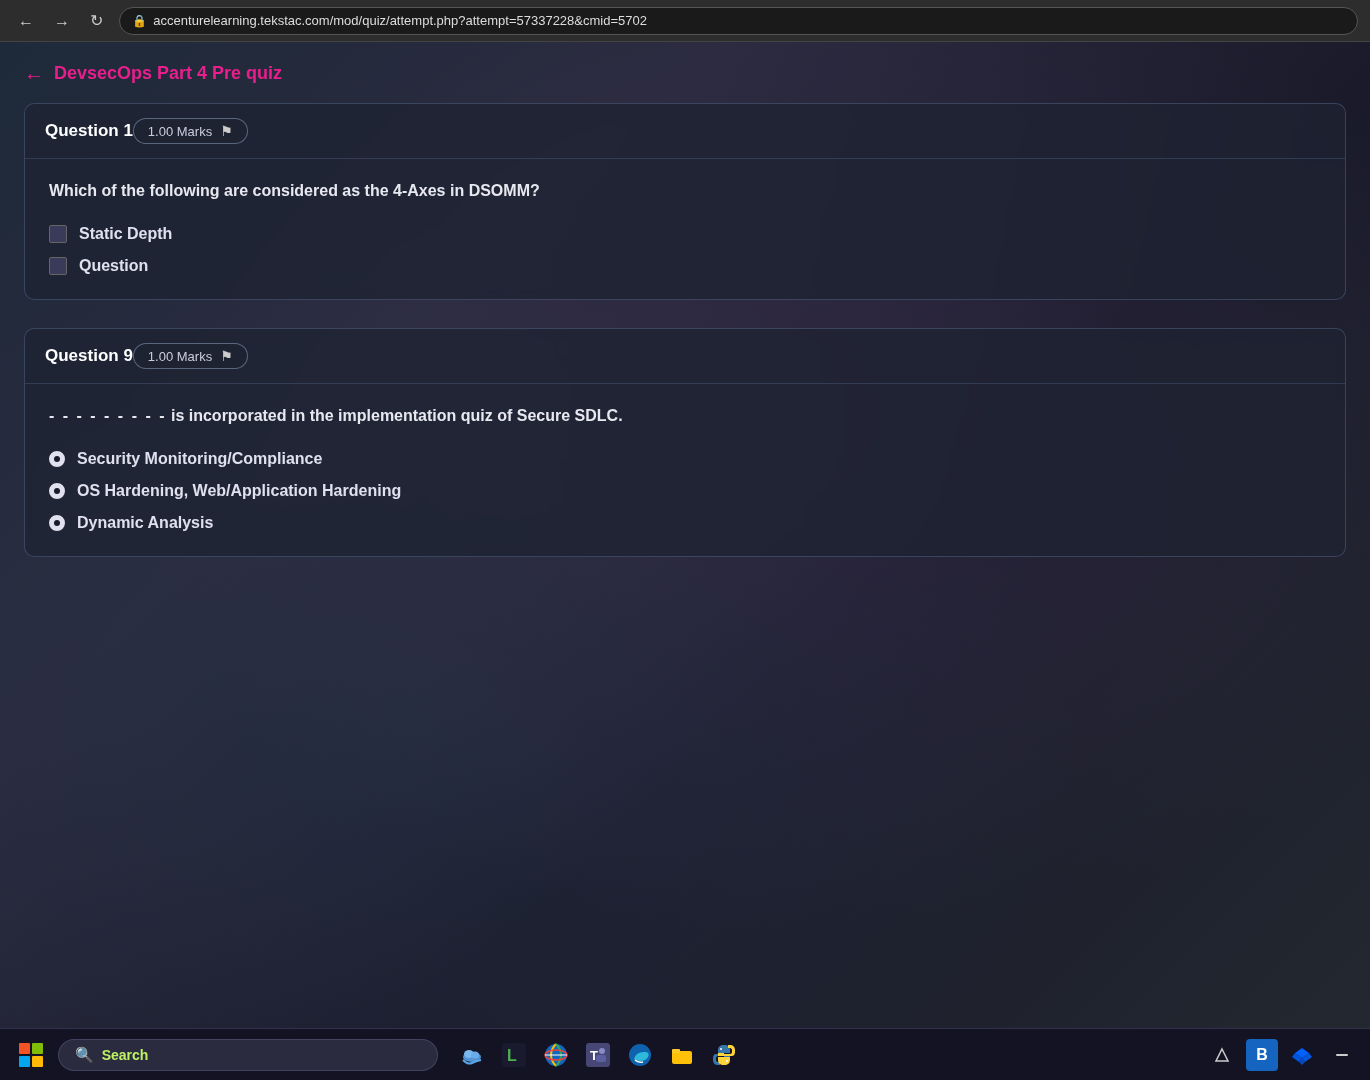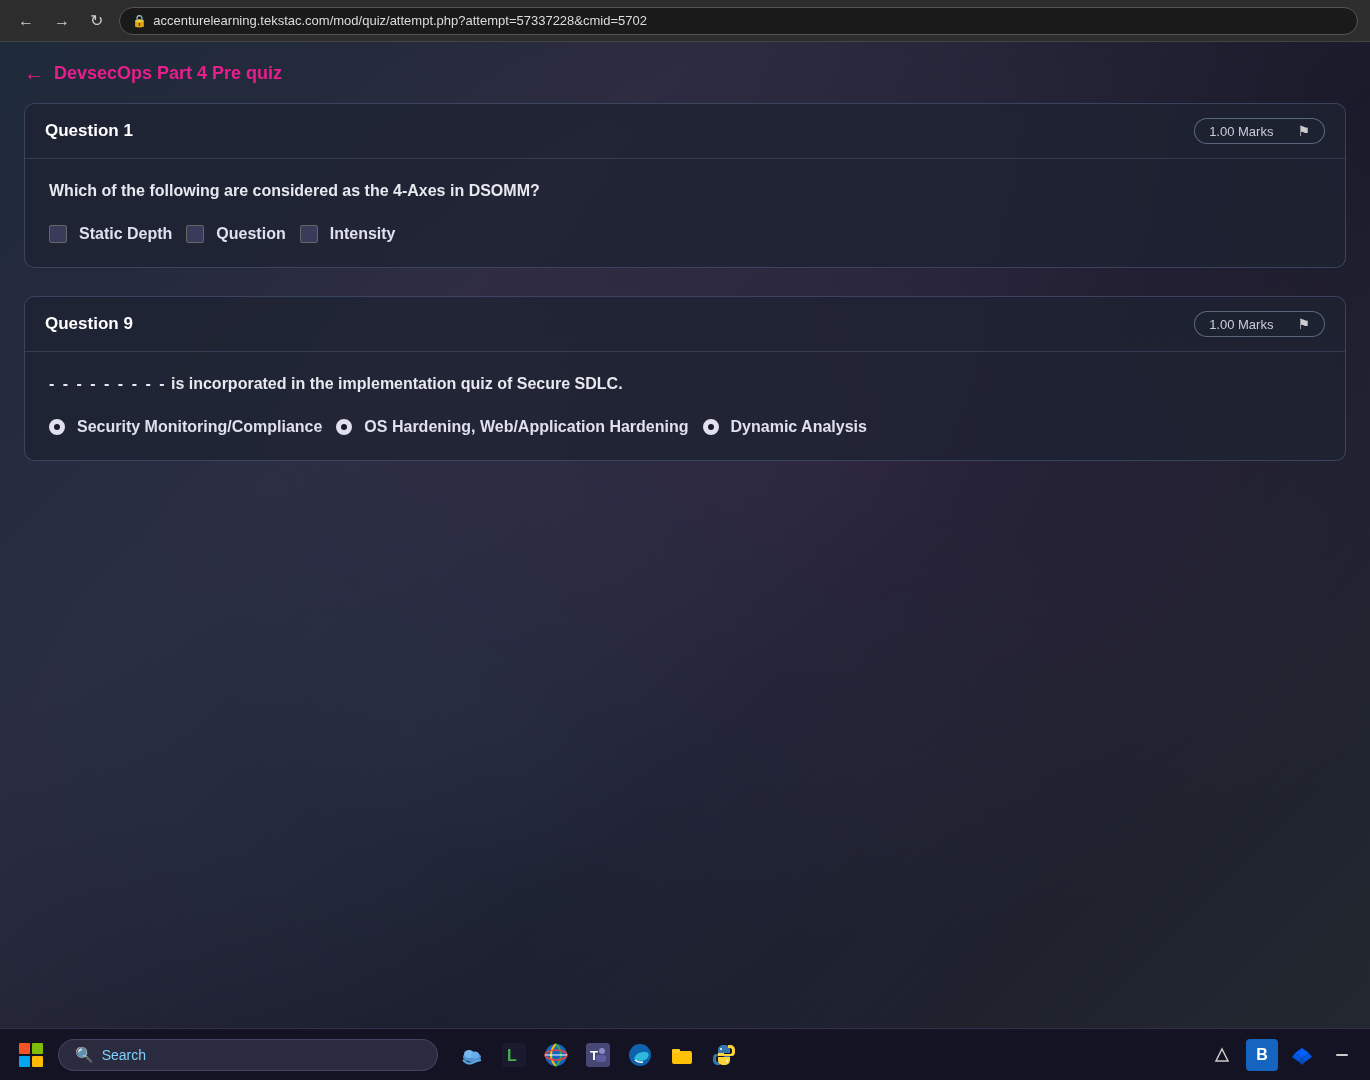--- a/index.html
+++ b/index.html
@@ -113,42 +113,41 @@
       background: rgba(30, 35, 50, 0.75);
       border: 1px solid rgba(100, 120, 160, 0.4);
       border-radius: 10px;
       margin-bottom: 28px;
       overflow: hidden;
       backdrop-filter: blur(4px);
     }
 
     .question-header {
       display: flex;
-      justify-content: space-between;
       align-items: center;
       padding: 14px 20px;
       border-bottom: 1px solid rgba(100, 120, 160, 0.3);
     }
 
     .question-label {
       color: #ffffff;
       font-size: 17px;
       font-weight: 600;
     }
 
     .marks-badge {
       background: rgba(30, 35, 50, 0.9);
       border: 1px solid rgba(150, 170, 200, 0.5);
       border-radius: 20px;
       padding: 4px 14px;
       color: #ccd;
       font-size: 13px;
       display: flex;
       align-items: center;
-      gap: 24px;
+      gap: 8px;
     }
 
     .flag-icon {
       color: #ccc;
       font-size: 14px;
     }
 
     .question-body {
       padding: 20px 24px 24px;
       font-weight: bold;
@@ -163,21 +162,21 @@
 
     .blank-text {
       letter-spacing: 2px;
       color: #e8e8f0;
     }
 
     
     .options-list {
       list-style: none;
       display: flex;
-      flex-direction: row;
+      flex-direction: column;
       gap: 14px;
     }
 
     .option-item {
       display: flex;
       align-items: center;
       gap: 12px;
       color: #e0e0ee;
       font-size: 16px;
       cursor: pointer;
@@ -276,22 +275,23 @@
       width: 380px;
       cursor: text;
     }
 
     .search-icon-tb {
       color: #aaa;
       font-size: 15px;
     }
 
     .taskbar-search-text {
-      color: #7dd3fc;
+      color: #bef264;
       font-size: 14px;
+      font-weight: bold;
     }
 
     .taskbar-apps {
       display: flex;
       align-items: center;
       gap: 6px;
       margin-left: 8px;
     }
 
     .taskbar-app-icon {
@@ -372,24 +372,20 @@
       <div class="question-body">
         <p class="question-text">Which of the following are considered as the 4-Axes in DSOMM?</p>
         <ul class="options-list">
           <li class="option-item">
             <span class="checkbox-icon"></span>
             <span>Static Depth</span>
           </li>
           <li class="option-item">
             <span class="checkbox-icon"></span>
             <span>Question</span>
-          </li>
-          <li class="option-item">
-            <span class="checkbox-icon"></span>
-            <span>Intensity</span>
           </li>
         </ul>
       </div>
     </div>
 
     <div class="question-card">
       <div class="question-header">
         <span class="question-label">Question 9</span>
         <div class="marks-badge">
           <span>1.00 Marks</span>

